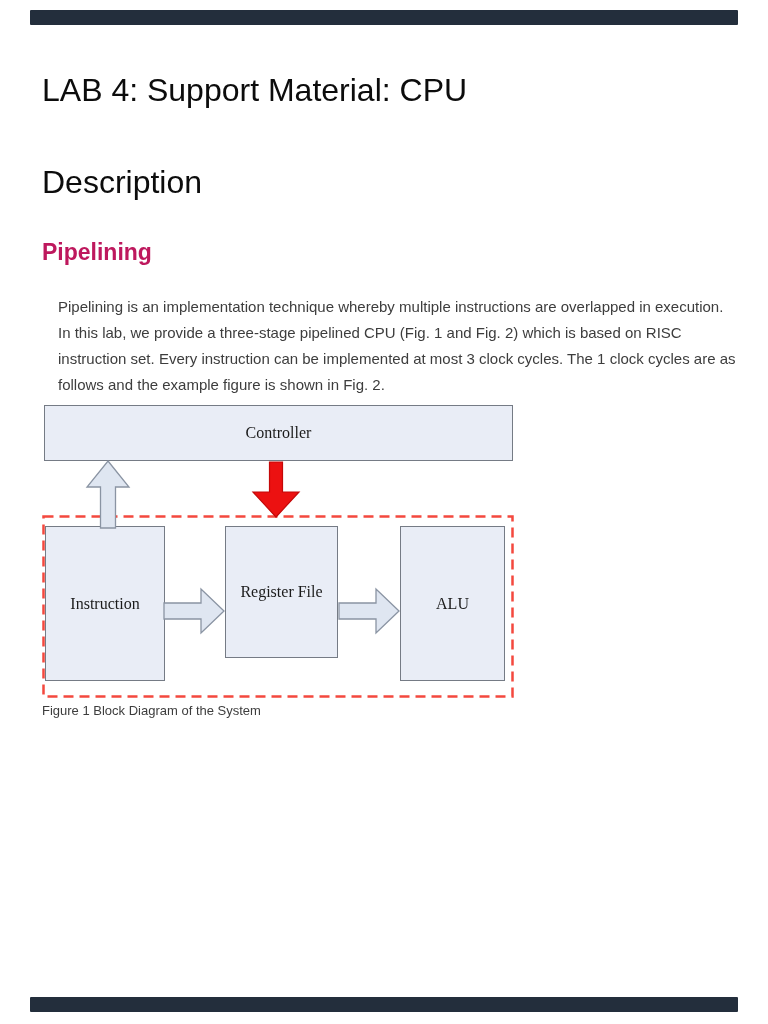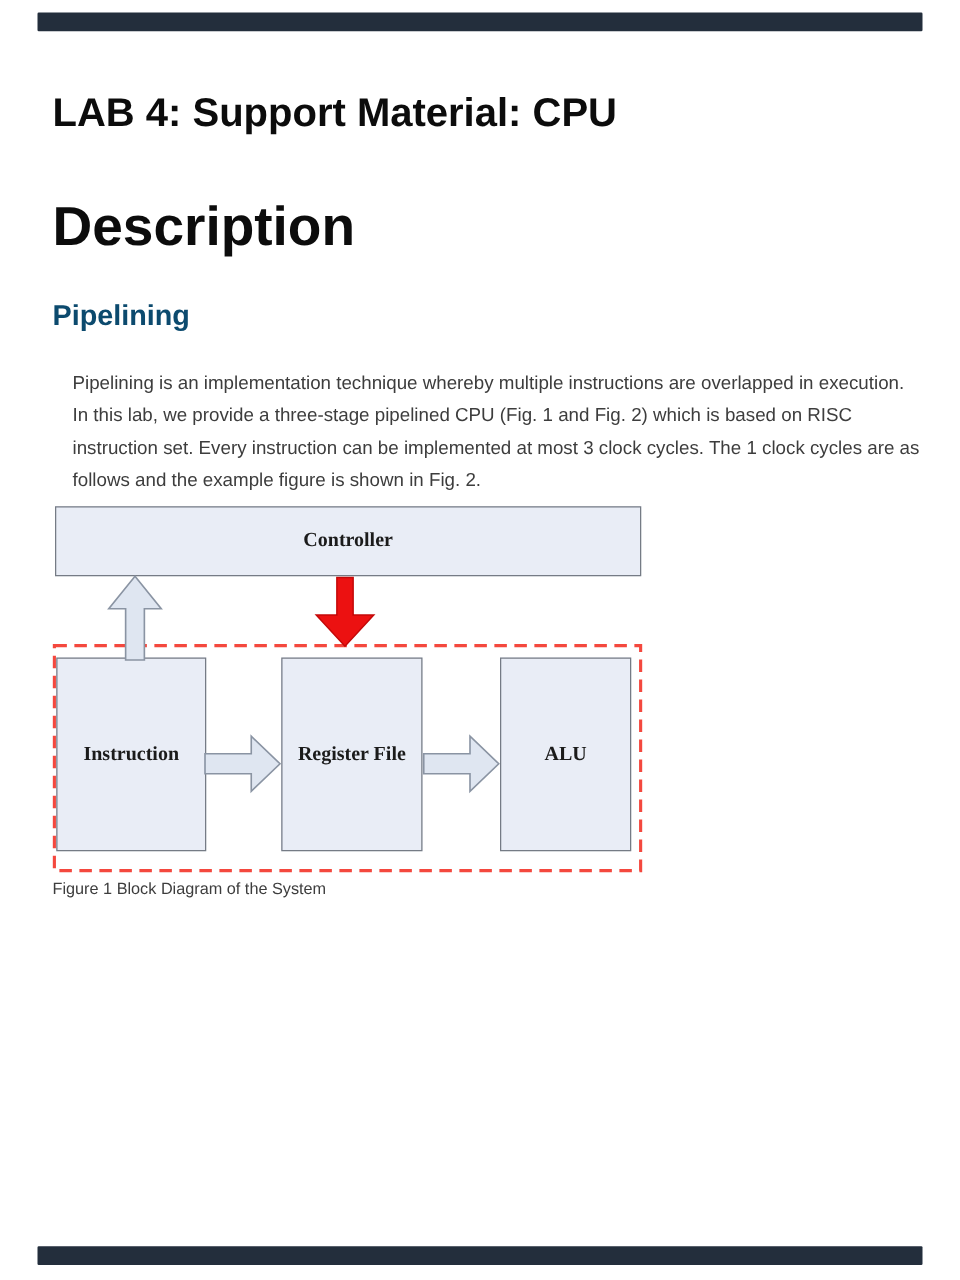--- a/index.html
+++ b/index.html
@@ -8,45 +8,44 @@
     font-family:"Liberation Sans", sans-serif;overflow:hidden;
   }
   .viewer-bar{
     position:absolute;left:30px;width:708px;height:15px;
     background:#232e3c;border-radius:1px;
   }
   .viewer-bar.top{top:10px;}
   .viewer-bar.bottom{top:997px;}
   .doc-title{
     position:absolute;left:42px;top:72px;
-    font-size:32px;font-weight:bold;color:#0c0c0c;line-height:36px;white-space:nowrap;
+    font-size:32px;font-weight:normal;color:#0c0c0c;line-height:36px;white-space:nowrap;
   }
   .section-heading{
     position:absolute;left:42px;top:164px;
-    font-size:44px;font-weight:bold;color:#0c0c0c;line-height:36px;white-space:nowrap;
+    font-size:32px;font-weight:normal;color:#0c0c0c;line-height:36px;white-space:nowrap;
   }
   .subsection-heading{
     position:absolute;left:42px;top:239px;
-    font-size:23px;font-weight:bold;color:#0c4a6e;line-height:27px;white-space:nowrap;
+    font-size:23px;font-weight:bold;color:#be185d;line-height:27px;white-space:nowrap;
   }
   .body-paragraph{
     position:absolute;left:42px;top:294px;width:710px;
     font-size:15px;color:#3d3d3d;line-height:26px;
   }
   .body-paragraph .line{white-space:nowrap;margin-left:16px;}
   .diagram-box{
     position:absolute;background:#e9edf6;border:1px solid #757b85;
     display:flex;align-items:center;justify-content:center;
     font-family:"Liberation Serif", serif;font-size:16px;color:#1b1b1b;
     box-sizing:border-box;
-    font-weight:bold;
   }
   .controller-box{left:44px;top:405px;width:469px;height:56px;}
   .stage-instruction{left:45px;top:526px;width:120px;height:155px;}
-  .stage-register{left:225px;top:526px;width:113px;height:155px;}
+  .stage-register{left:225px;top:526px;width:113px;height:132px;}
   .stage-alu{left:400px;top:526px;width:105px;height:155px;}
   .arrows-layer{
     position:absolute;left:0;top:0;width:768px;height:1024px;pointer-events:none;
   }
   .figure-caption{
     position:absolute;left:42px;top:701px;
     font-size:13px;color:#3d3d3d;line-height:20px;white-space:nowrap;
   }
 </style>
 </head>

